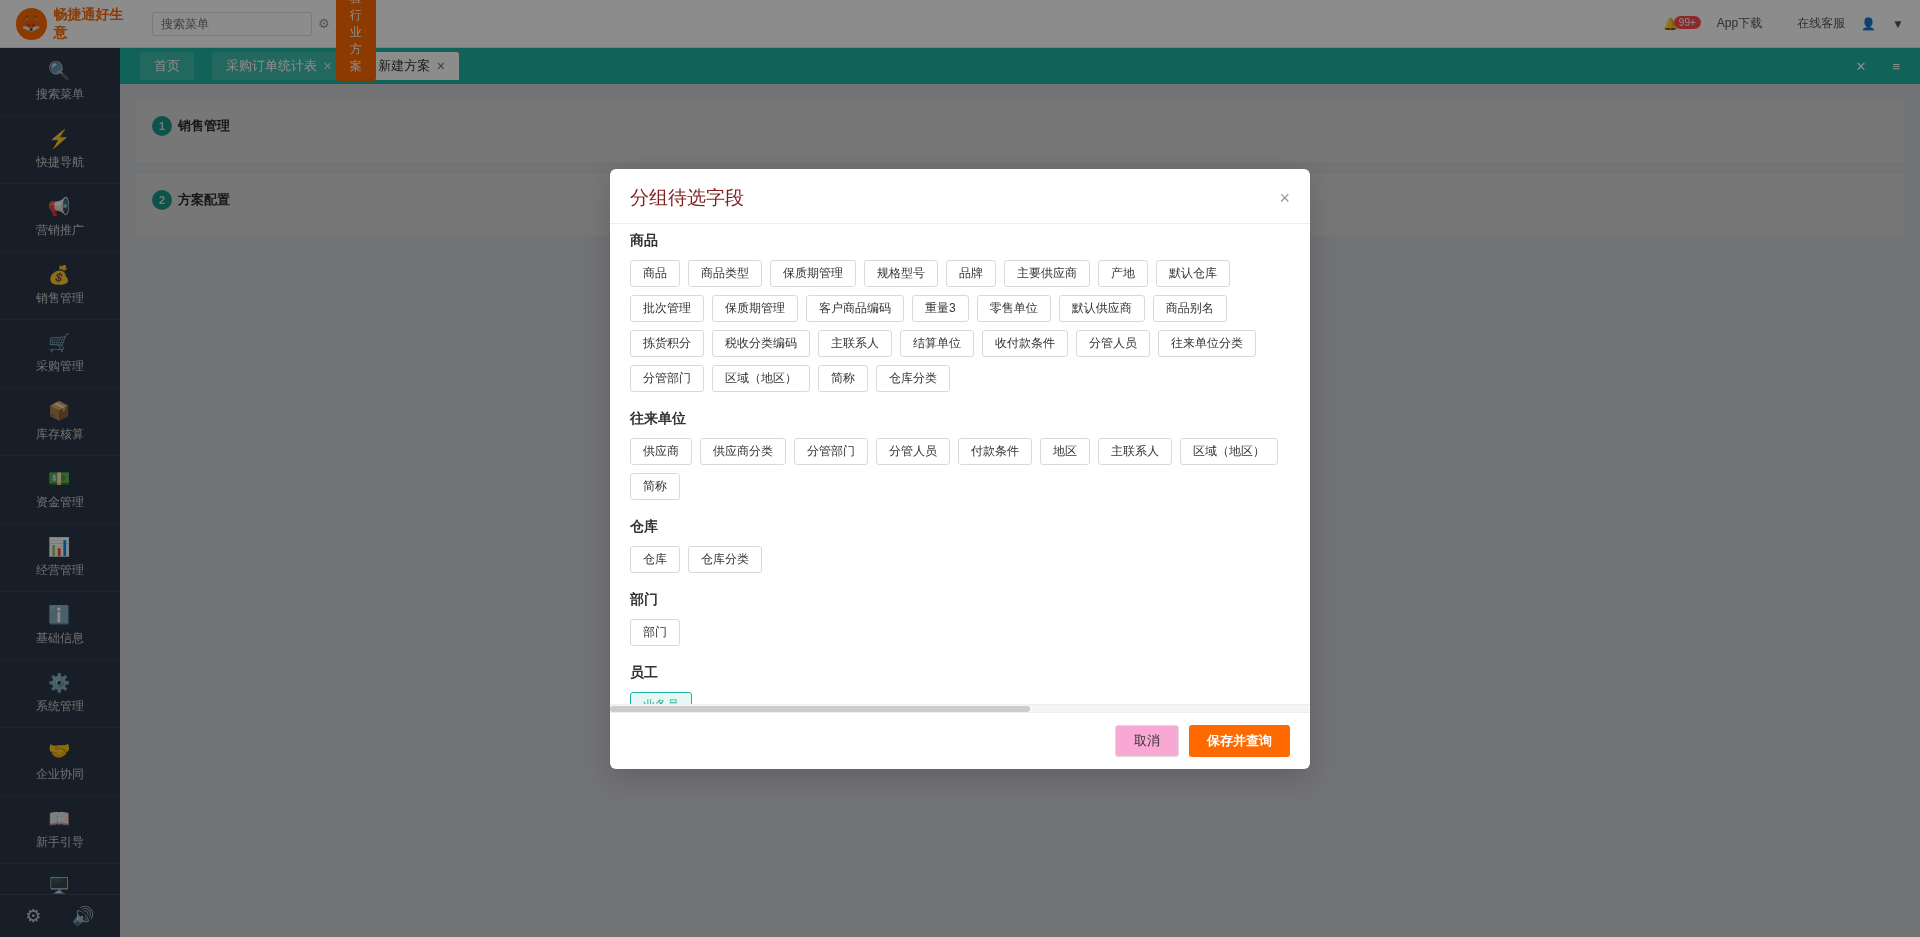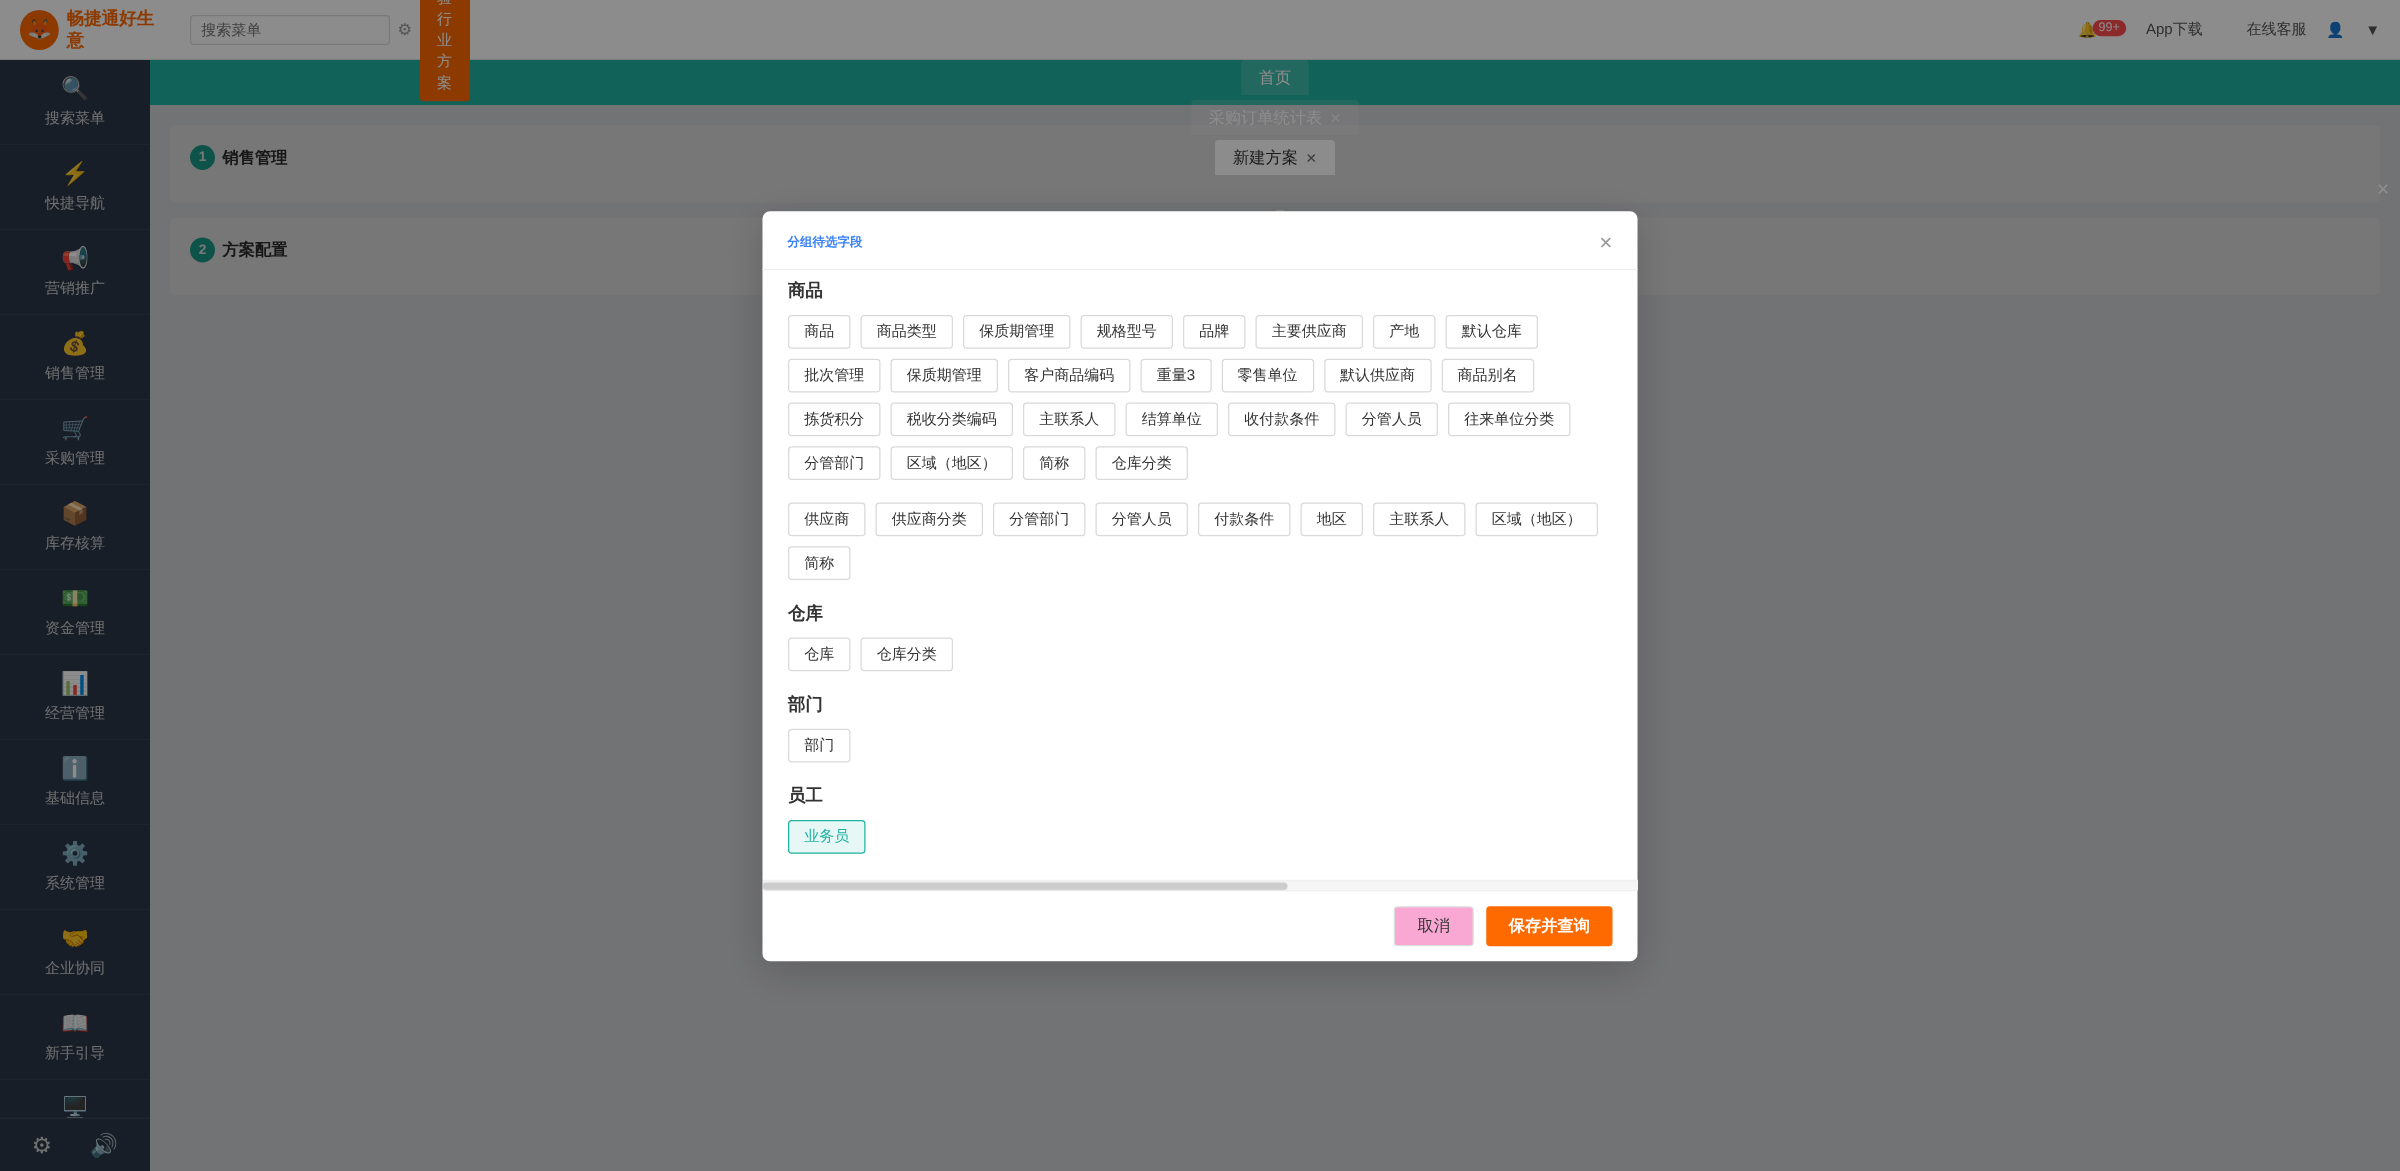--- a/index.html
+++ b/index.html
@@ -72,23 +72,22 @@
       margin-left: -4px;
       vertical-align: top;
     }
 
     
     .tab-bar {
       position: fixed; top: 48px; left: 120px; right: 0; z-index: 99;
       height: 36px;
       background: #20b2a0;
       display: flex; align-items: center;
-      padding: 0 8px;
-      gap: 4px;
-      flex-direction: column;
+      padding: 0 20px;
+      gap: 18px;
     }
     .tab-item {
       background: rgba(255,255,255,0.15);
       color: #fff;
       padding: 5px 14px;
       border-radius: 3px 3px 0 0;
       cursor: pointer;
       font-size: 13px;
       display: flex; align-items: center; gap: 6px;
     }
@@ -171,21 +170,21 @@
       display: flex; flex-direction: column;
       box-shadow: 0 8px 32px rgba(0,0,0,0.18);
       position: relative;
     }
     .modal-header {
       padding: 16px 20px 12px;
       border-bottom: 1px solid #eee;
       display: flex; align-items: center; justify-content: space-between;
       flex-shrink: 0;
     }
-    .modal-title { font-size: 10px; font-weight: bold; color: #3b82f6; }
+    .modal-title { font-size: 19px; font-weight: normal; color: #7f1d1d; }
     .modal-close {
       cursor: pointer;
       font-size: 18px;
       color: #999;
       background: none; border: none;
       line-height: 1;
     }
     .modal-body {
       flex: 1;
       overflow-y: auto;
@@ -421,20 +420,21 @@
             <span class="field-tag">收付款条件</span>
             <span class="field-tag">分管人员</span>
             <span class="field-tag">往来单位分类</span>
             <span class="field-tag">分管部门</span>
             <span class="field-tag">区域（地区）</span>
             <span class="field-tag">简称</span>
             <span class="field-tag">仓库分类</span>
           </div>
         </div>
         <div class="field-section">
+          <div class="field-section-title">往来单位</div>
           <div class="field-tags">
             <span class="field-tag">供应商</span>
             <span class="field-tag">供应商分类</span>
             <span class="field-tag">分管部门</span>
             <span class="field-tag">分管人员</span>
             <span class="field-tag">付款条件</span>
             <span class="field-tag">地区</span>
             <span class="field-tag">主联系人</span>
             <span class="field-tag">区域（地区）</span>
             <span class="field-tag">简称</span>

